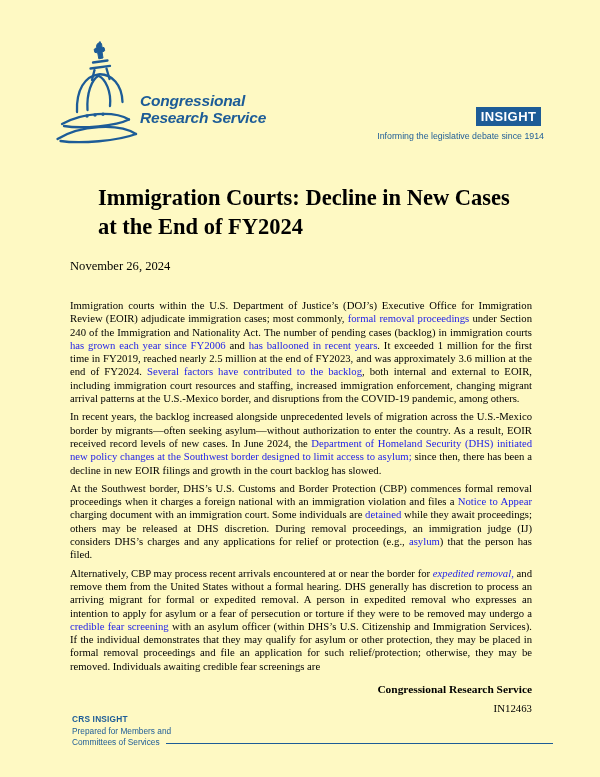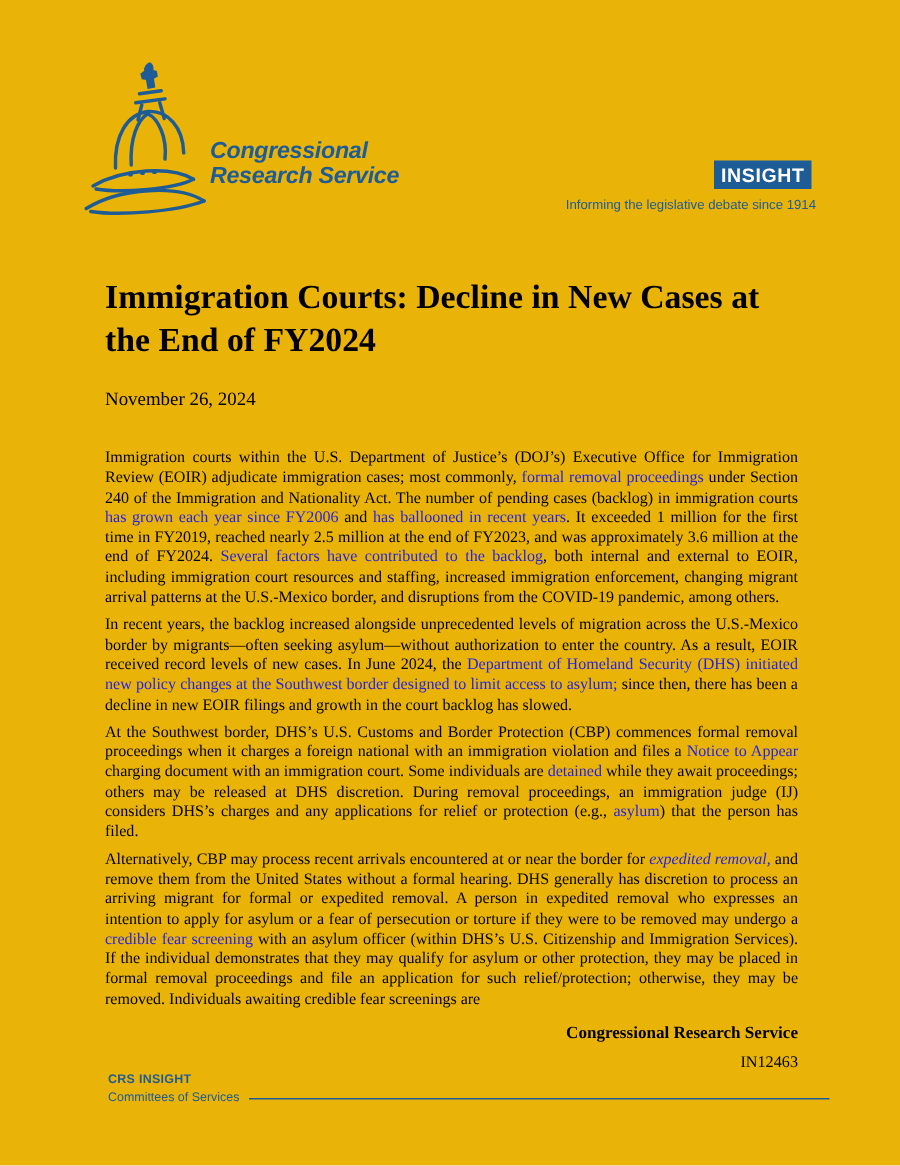--- a/index.html
+++ b/index.html
@@ -4,41 +4,41 @@
 <style>
   :root{
     --brand-blue:#1d5c97;
     --link-blue:#2323e8;
     --rule-gray:#9b9b9b;
     --text-black:#000000;
   }
   *{box-sizing:border-box;margin:0;padding:0;}
   html,body{background:#ffffff;}
   .page{
-    position:relative;width:600px;height:777px;background:#eab308;
+    position:relative;width:600px;height:777px;background:#fef9c3;
     font-family:"Liberation Serif","DejaVu Serif",serif;color:var(--text-black);
     overflow:hidden;
   }
   
   .capitol{position:absolute;left:56px;top:40px;width:84px;height:110px;}
   .logo-text{position:absolute;left:140px;top:93px;color:var(--brand-blue);
     font-family:"Liberation Sans","DejaVu Sans",sans-serif;}
   .logo-name{font-style:italic;font-weight:bold;font-size:15.5px;line-height:16.5px;letter-spacing:-0.2px;}
   .tagline-row{position:absolute;left:140px;top:131px;width:404px;display:flex;align-items:flex-end;flex-direction:column;}
   .logo-tagline{color:var(--brand-blue);font-family:"Liberation Sans","DejaVu Sans",sans-serif;
     font-size:8.8px;white-space:nowrap;}
   .header-rule{flex:1;height:2px;background:var(--rule-gray);margin-left:5px;margin-top:2px;}
   .insight-badge{
     position:absolute;left:476px;top:107px;width:65px;height:19px;background:var(--brand-blue);
     color:#ffffff;font-family:"Liberation Sans","DejaVu Sans",sans-serif;font-weight:bold;
     font-size:13px;line-height:19px;text-align:center;letter-spacing:0.4px;
   }
   
   .content{position:absolute;left:70px;top:183px;width:462px;}
-  h1.title{font-size:22.5px;line-height:29px;font-weight:bold;}
+  h1.title{font-size:22.5px;line-height:29px;font-weight:bold;margin-left:28px;}
   .date{margin-top:17px;font-size:12.6px;line-height:16px;}
   .body{margin-top:25px;}
   .body p{font-size:10.7px;line-height:13.3px;text-align:justify;margin-bottom:5px;}
   .lnk{color:var(--link-blue);text-decoration:none;cursor:pointer;}
   .lnk.it{font-style:italic;}
   
   .doc-footer{margin-top:7px;text-align:right;}
   .footer-org{font-weight:bold;font-size:11.4px;line-height:19px;}
   .footer-url{display:block;font-size:10.8px;line-height:19px;color:var(--text-black);text-decoration:none;}
   .footer-id{font-size:10.8px;line-height:19px;}
@@ -101,19 +101,20 @@
     </div>
 
     <div class="doc-footer">
       <div class="footer-org">Congressional Research Service</div>
       <div class="footer-id">IN12463</div>
     </div>
   </main>
 
   <div class="bottom-block">
     <div class="bottom-label">CRS INSIGHT</div>
+    <div class="bottom-line">Prepared for Members and</div>
     <div class="bottom-row">
       <span class="bottom-line">Committees of Services</span>
       <span class="bottom-rule"></span>
     </div>
   </div>
 
 </div>
 
 </body></html>

